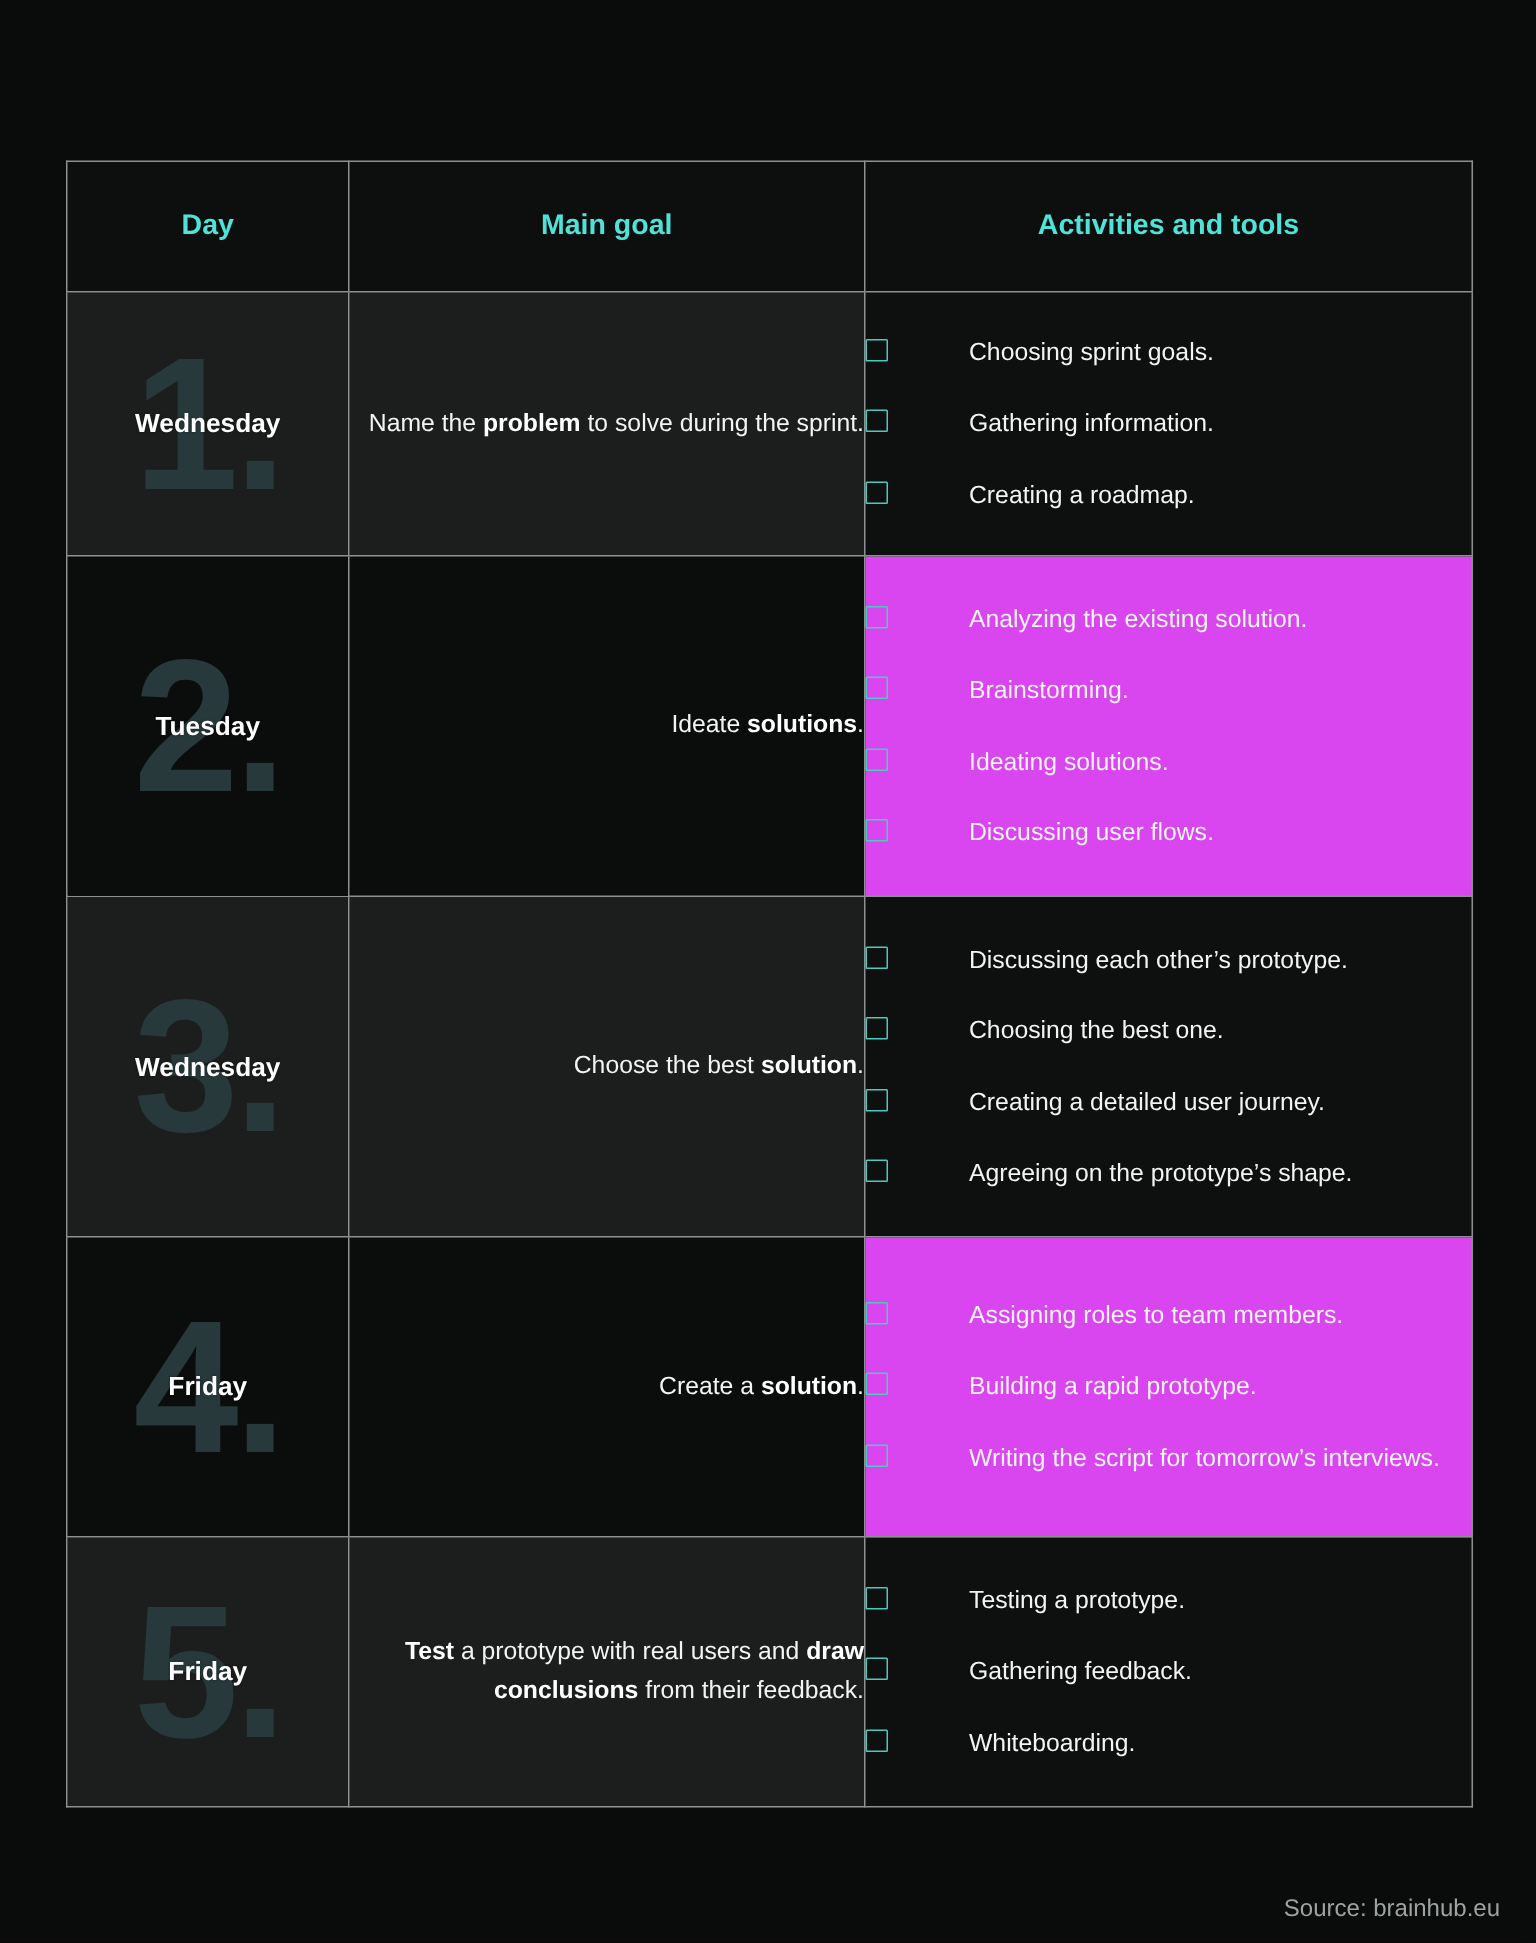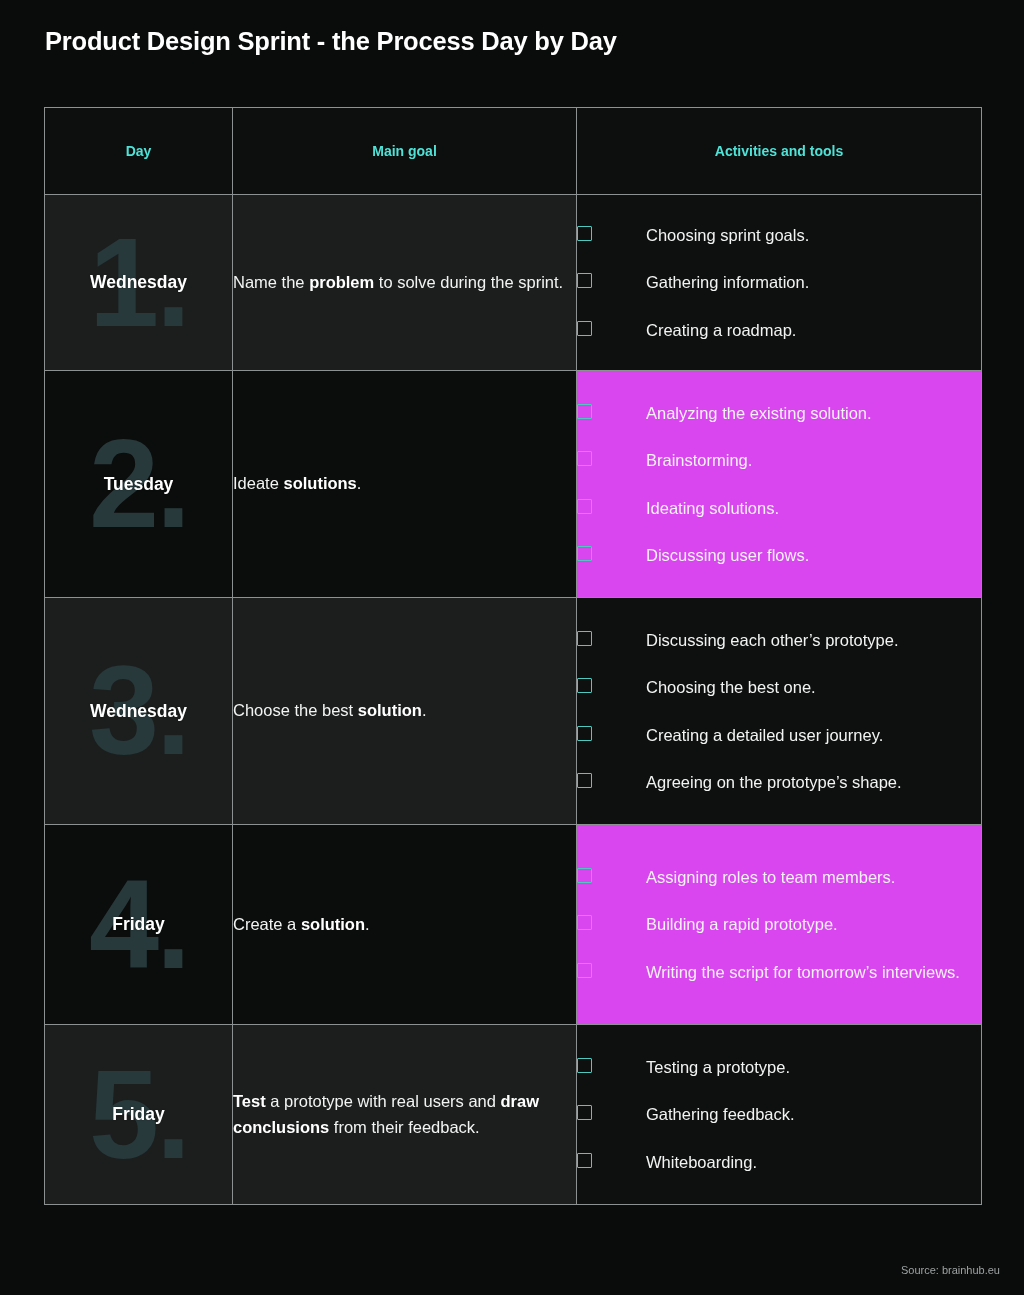--- a/index.html
+++ b/index.html
@@ -47,21 +47,21 @@
 
   col.c-day    { width: 188px; }
   col.c-goal   { width: 344px; }
   col.c-act    { width: 405px; }
 
   
   thead th {
     height: 87px;
     background: #0d0e0e;
     color: #4fe3d8;
-    font-size: 14px;
+    font-size: 19px;
     font-weight: bold;
     text-align: center;
   }
 
   
   tr.shade-light td { background: #1c1e1e; }
   tr.shade-dark  td { background: #0b0c0c; }
   tr.shade-light td.act-cell { background: #0e0f0f; }
   tr.shade-dark  td.act-cell { background: #d946ef; }
 
@@ -98,21 +98,21 @@
     position: relative;
     z-index: 2;
     font-size: 17.5px;
     font-weight: bold;
     color: #ffffff;
     text-shadow: 0 0 2px rgba(0,0,0,0.35);
   }
 
   
   .goal-cell {
-    text-align: left;
+    text-align: right;
     padding: 10px 26px;
     font-size: 16.5px;
     line-height: 1.52;
     color: #f2f3f3;
   }
   .goal-cell b { font-weight: bold; color: #ffffff; }
 
   
   .act-cell {
     padding: 22px 28px 22px 40px;
@@ -145,30 +145,29 @@
   tr.r1 td { height: 176px; }
   tr.r2 td { height: 227px; }
   tr.r3 td { height: 227px; }
   tr.r4 td { height: 200px; }
   tr.r5 td { height: 180px; }
 
   .source {
     position: absolute;
     right: 24px;
     top: 1264px;
-    font-size: 11px;
+    font-size: 16px;
     color: #9ea2a2;
   }
 </style>
 </head>
 <body>
 
 <div class="page">
 
-  <div class="title">Product Design Sprint - the Process Day by Day</div>
 
   <table class="table">
     <colgroup>
       <col class="c-day">
         <col class="c-goal">
         <col class="c-act">
     </colgroup>
     <thead>
       <tr>
         <th>Day</th>

